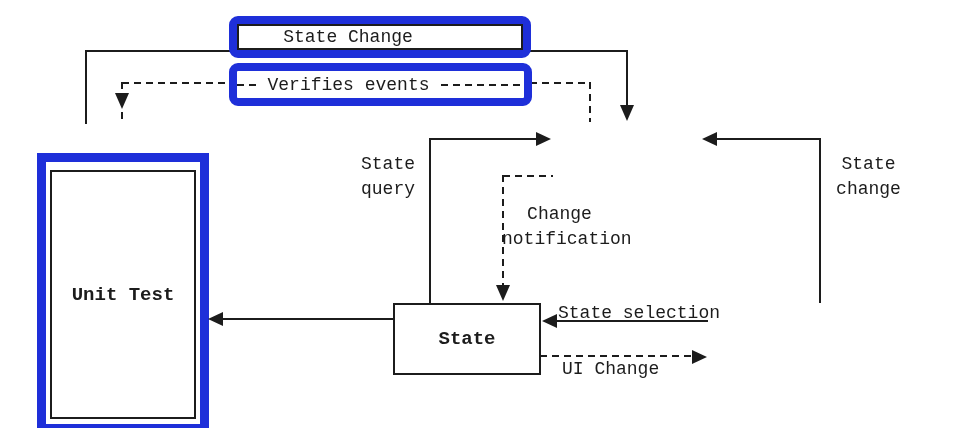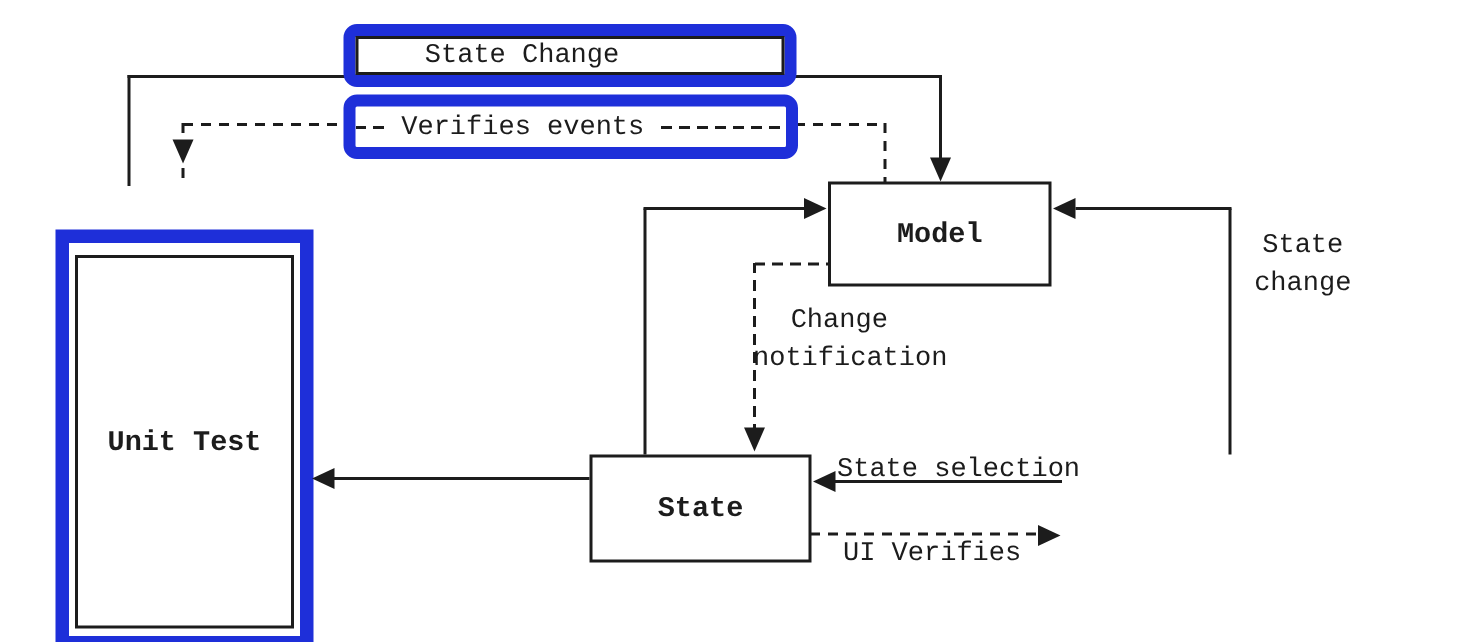--- a/index.html
+++ b/index.html
@@ -99,23 +99,20 @@
 <body>
 
 <div class="stage">
 
   <div class="abs blue-frame unit-frame" style="left:37px; top:105px; width:172px; height:280px;">
     <div class="inner-rect">
       <span>Unit Test</span>
     </div>
   </div>
 
-  <div class="abs node" style="left:552px; top:121px; width:149px; height:70px;">
-    <span>Model</span>
-  </div>
 
   <div class="abs node" style="left:393px; top:303px; width:148px; height:72px;">
     <span>State</span>
   </div>
 
 
   <div class="abs line-h" style="left:85px; top:50px; width:543px;"></div>
   <div class="abs line-v" style="left:85px; top:50px; height:74px;"></div>
   <div class="abs line-v" style="left:626px; top:50px; height:57px;"></div>
   <div class="abs arr arr-down" style="left:620px; top:105px;"></div>
@@ -152,22 +149,23 @@
       <span>State Change</span>
     </div>
   </div>
 
   <div class="abs blue-frame tag-events" style="left:229px; top:63px; width:303px; height:43px;">
     <div class="dash-h mid-dash"></div>
     <span class="tag-text">Verifies events</span>
   </div>
 
 
+  <div class="abs edge-label" style="left:348px; top:152px; width:80px;">State query</div>
 
   <div class="abs edge-label" style="left:502px; top:202px; width:115px;">Change notification</div>
 
   <div class="abs edge-label" style="left:826px; top:152px; width:85px;">State change</div>
 
   <div class="abs edge-label nowrap" style="left:558px; top:301px;">State selection</div>
 
-  <div class="abs edge-label nowrap" style="left:562px; top:357px;">UI Verifies</div>
+  <div class="abs edge-label nowrap" style="left:562px; top:357px;">UI Change</div>
 
 </div>
 
 </body></html>

